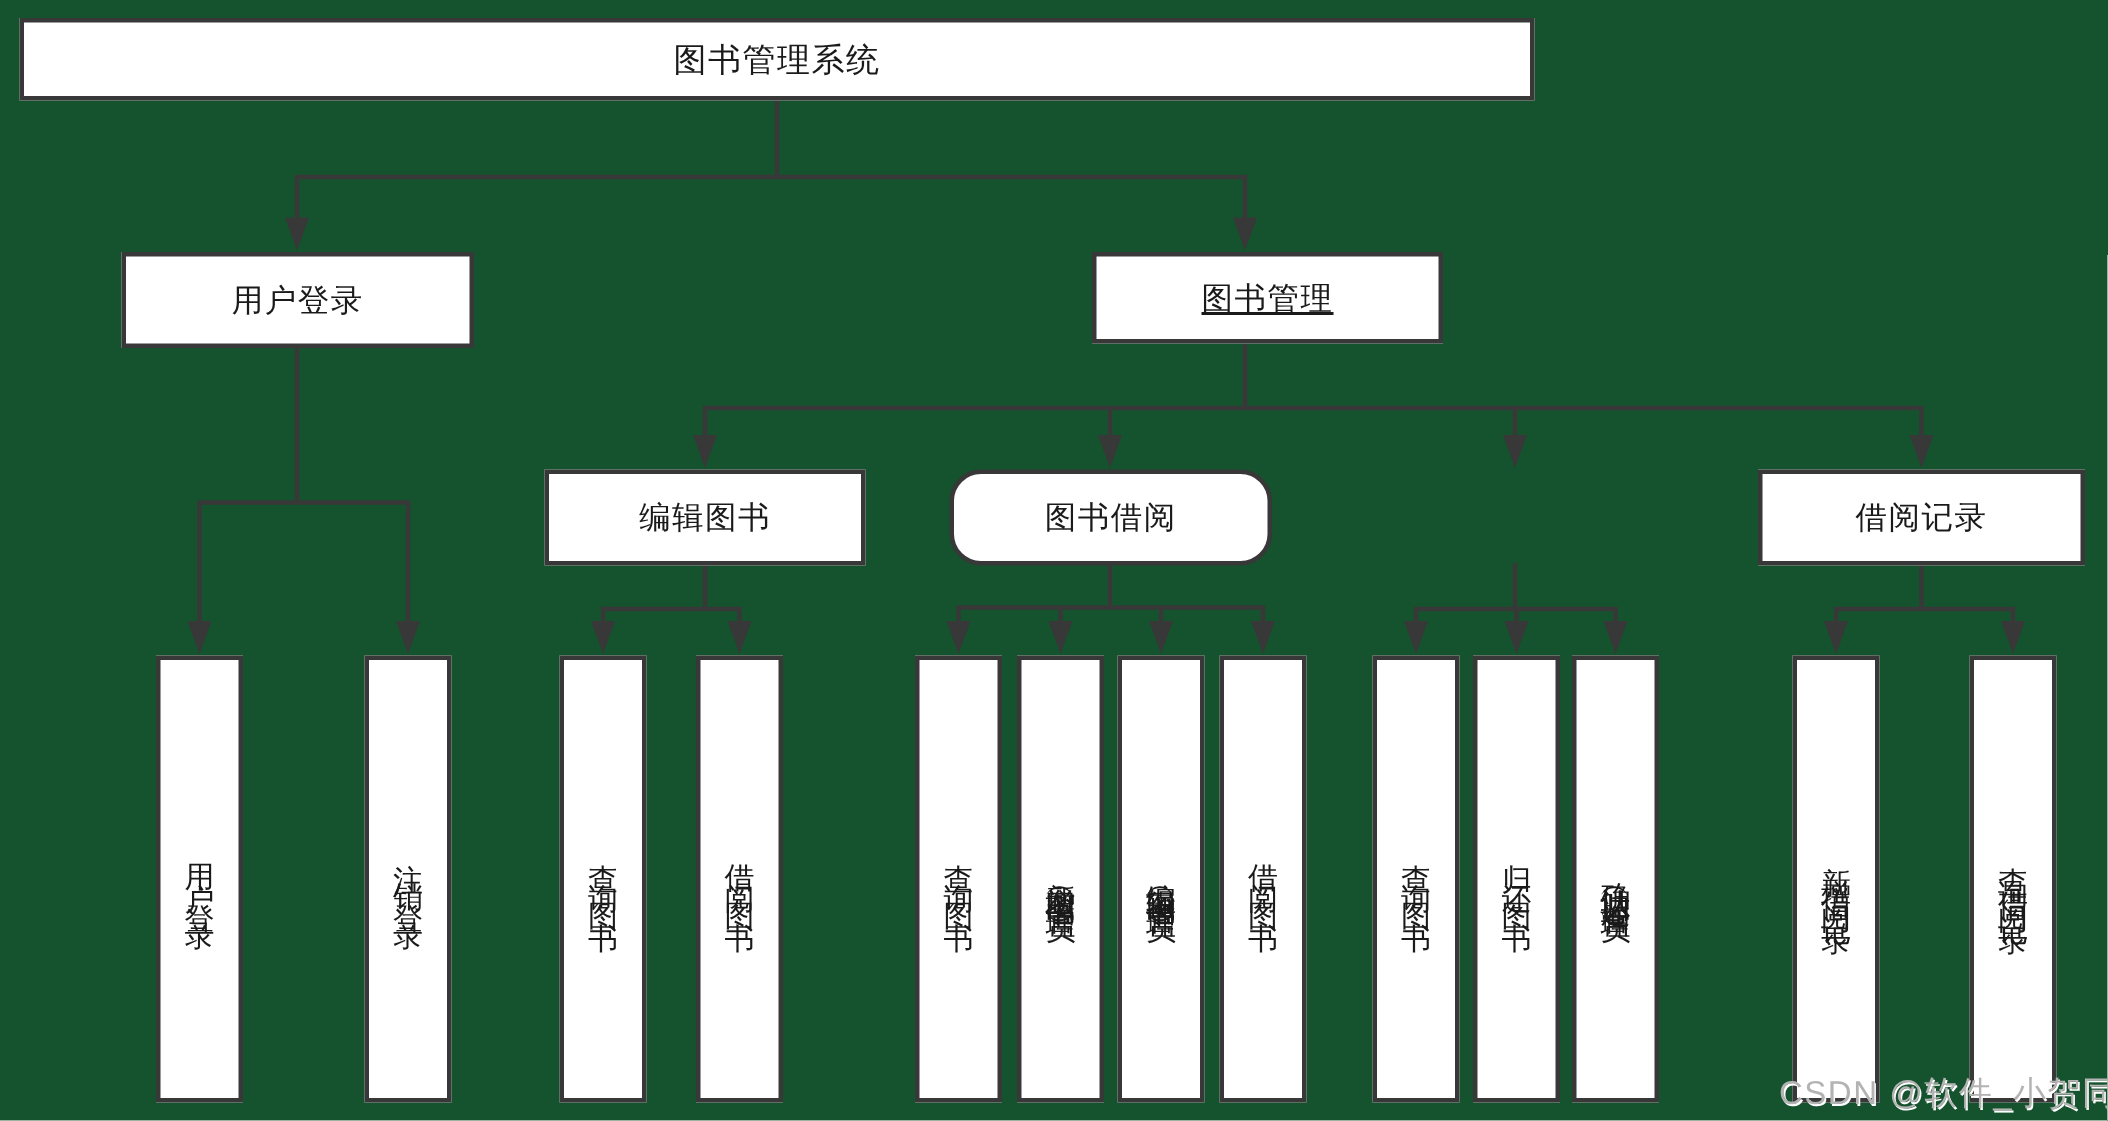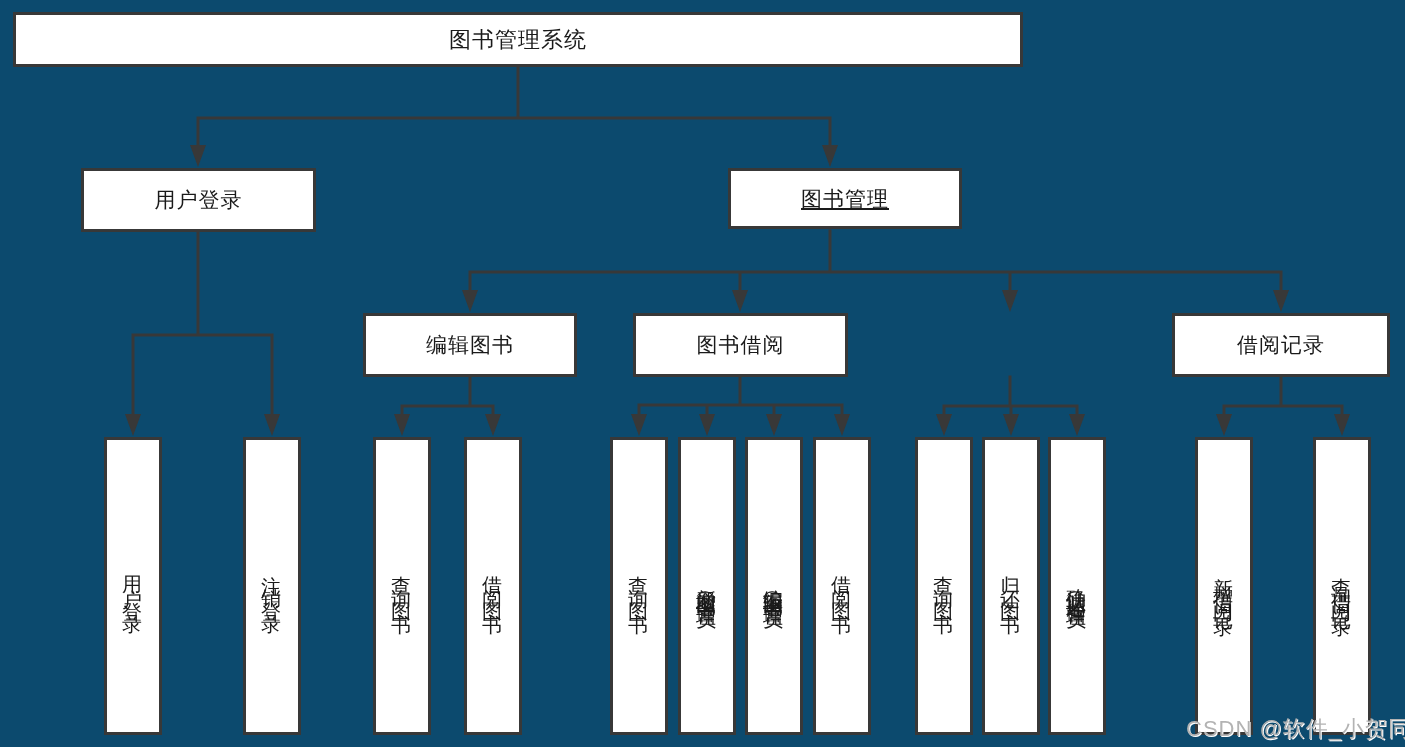--- a/index.html
+++ b/index.html
@@ -4,21 +4,21 @@
 <style>
   html, body {
     margin: 0;
     padding: 0;
     background: #ffffff;
   }
   #canvas {
     position: relative;
     width: 1405px;
     height: 747px;
-    background: #0c4a6e;
+    background: #14532d;
     overflow: hidden;
     font-family: "Liberation Sans", "DejaVu Sans", sans-serif;
   }
   #connectors {
     position: absolute;
     left: 0;
     top: 0;
     pointer-events: none;
   }
   .box {
@@ -125,21 +125,21 @@
   <div class="box" style="left:81px; top:168px; width:235px; height:64px;">
     <span class="hlabel">用户登录</span>
   </div>
   <div class="box" style="left:728px; top:168px; width:234px; height:61px;text-decoration:underline;">
     <span class="hlabel">图书管理</span>
   </div>
 
   <div class="box" style="left:363px; top:313px; width:214px; height:64px;">
     <span class="hlabel">编辑图书</span>
   </div>
-  <div class="box" style="left:633px; top:313px; width:215px; height:64px;">
+  <div class="box" style="left:633px; top:313px; width:215px; height:64px;border-radius:21px;">
     <span class="hlabel">图书借阅</span>
   </div>
   <div class="box" style="left:1172px; top:313px; width:218px; height:64px;">
     <span class="hlabel">借阅记录</span>
   </div>
 
   <div class="leaf" style="left:104px;">
     <span class="vlabel">用户登录</span>
   </div>
   <div class="leaf" style="left:243px;">

